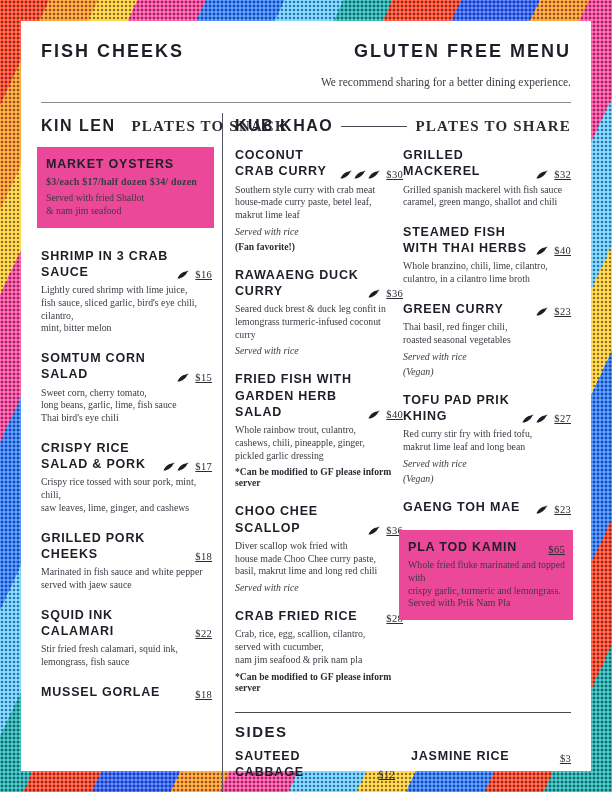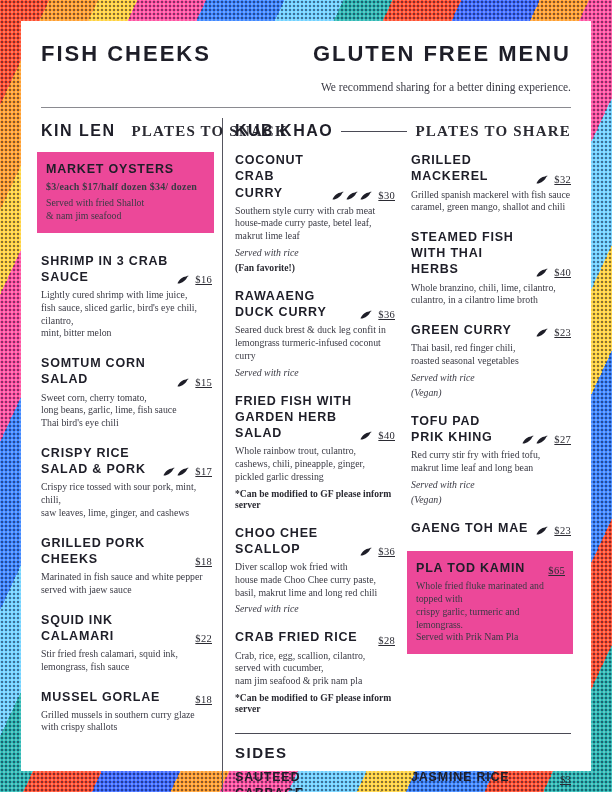--- a/index.html
+++ b/index.html
@@ -19,37 +19,37 @@
   }
   .page {
     position: absolute; inset: 21px; background: #fff;
     padding: 16px 20px 14px 20px;
     display: flex; flex-direction: column;
   }
 
   
   .hand { font-family: "Liberation Sans", sans-serif; font-weight: 700; letter-spacing: 1.5px; color: #1e1e28; }
   .masthead { display:flex; justify-content: space-between; align-items: flex-start; margin-top: 4px; }
-  .brand-name, .menu-title { font-size: 22px; letter-spacing: 2px; }
+  .brand-name, .menu-title { font-size: 18px; letter-spacing: 2px; }
   .tagline { text-align: right; font-size: 11.5px; color:#3a3a44; margin-top: 14px; }
   .head-rule { border: none; border-top: 1px solid #8a8a90; margin: 14px 0 10px 0; }
 
   
   .cols { display: flex; flex: 1; align-items: stretch; }
   .col-snack { width: 182px; padding-right: 10px; border-right: 1px solid #55555f; }
   .col-share { flex: 1; padding-left: 12px; display: flex; flex-direction: column; }
 
   .section-head { display: flex; align-items: center; margin: 4px 0 12px 0; }
   .section-title { font-size: 16px; letter-spacing: 1.5px; white-space: nowrap; }
   .section-line { height: 1px; background: #4a4a55; margin: 0 8px; }
   .line-short { width: 20px; }
   .line-grow { flex: 1; }
   .section-label { font-family: "Liberation Serif", serif; font-weight: 700; font-size: 15px; letter-spacing: 1.2px; color:#2b2b33; white-space: nowrap; }
 
-  .share-cols { display: flex; gap: 16px; }
+  .share-cols { display: flex; }
   .share-cols > div { flex: 1; min-width: 0; }
 
   
   .item { margin-bottom: 15px; }
   .item-head { display: flex; justify-content: space-between; align-items: flex-end; margin-bottom: 4px; }
   .item-title { font-family: "Liberation Sans", sans-serif; font-weight: 700; font-size: 12.5px; letter-spacing: 0.8px; color:#1e1e28; white-space: pre-line; line-height: 1.3; }
   .item-meta { display: flex; align-items: center; gap: 2px; padding-left: 6px; white-space: nowrap; text-decoration: underline; }
   .item-price { font-size: 10.5px; font-weight: 400; color:#2b2b33; margin-left: 4px; letter-spacing: 0.3px; }
   .chili { width: 12px; height: 9px; display: inline-block; }
   .chili path { fill: #1e1e28; }
@@ -163,22 +163,20 @@
               <p class="item-desc">Stir fried fresh calamari, squid ink,
 lemongrass, fish sauce</p>
             </div>
             <div class="item">
               <div class="item-head">
                 <span class="item-title">MUSSEL GORLAE</span>
                 <span class="item-meta">
                   <span class="item-price">$18</span>
                 </span>
               </div>
-              <p class="item-desc">Grilled mussels in southern curry glaze
-with crispy shallots</p>
             </div>
           </div>
       </div>
 
       <div class="col-share">
         <div class="section-head">
           <span class="hand section-title">KUB KHAO</span>
           <span class="section-line line-grow"></span>
           <span class="section-label">PLATES TO SHARE</span>
         </div>

